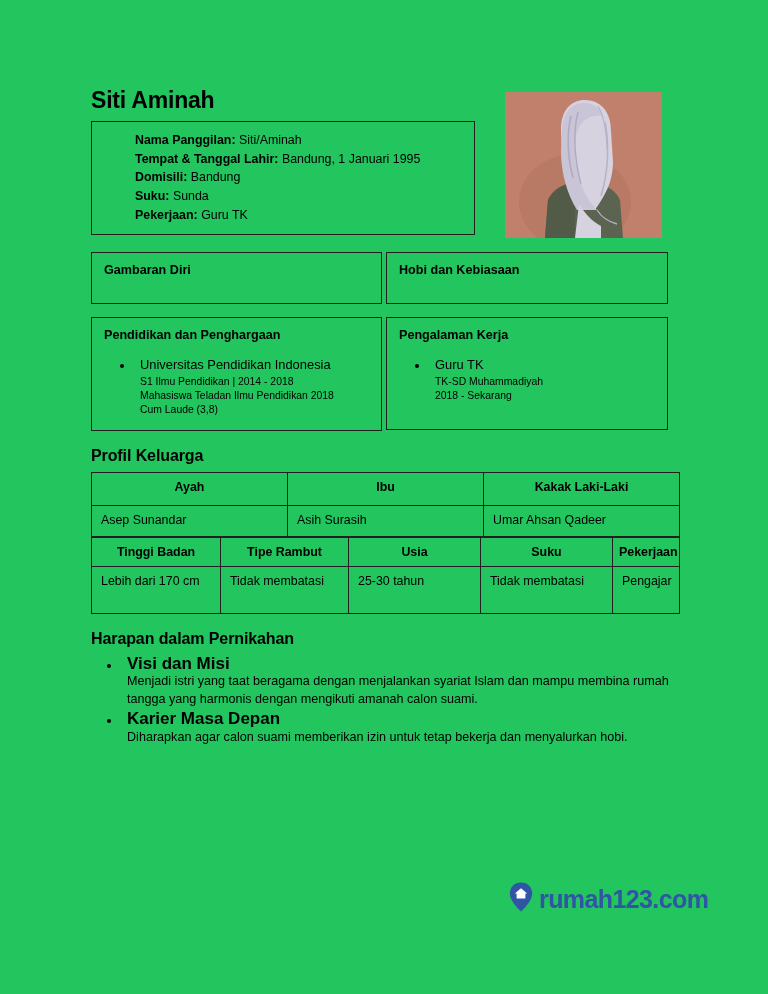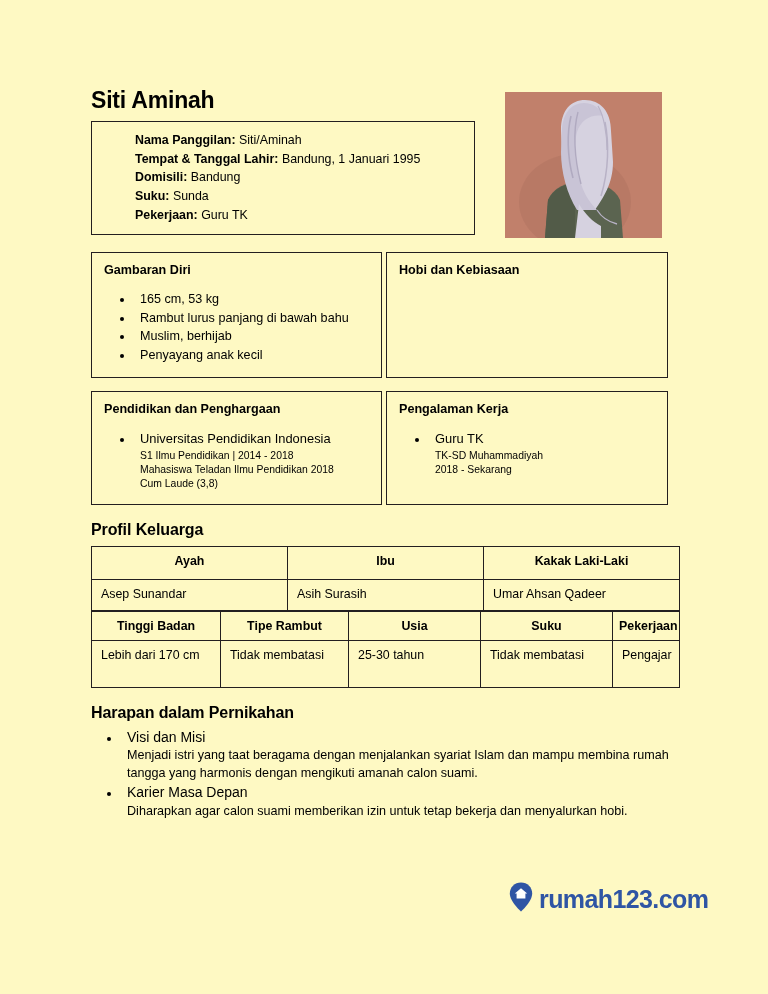--- a/index.html
+++ b/index.html
@@ -12,21 +12,21 @@
     height: 994px;
     background: #ffffff;
     font-family: "Liberation Sans", sans-serif;
     color: #000000;
     overflow: hidden;
   }
   .page {
     position: relative;
     width: 768px;
     height: 994px;
-    background: #fef9c3;
+    background: #22c55e;
     box-sizing: border-box;
   }
   .content {
     position: absolute;
     left: 91px;
     top: 88px;
     width: 589px;
   }
 
   
@@ -65,20 +65,21 @@
     background: #c1806b;
     overflow: hidden;
   }
   .avatar svg { display: block; }
 
   
   .panel-row {
     display: flex;
     margin-top: 14px;
     gap: 0;
+    align-items: center;
   }
   .panel {
     border: 1.4px solid #231f20;
     box-sizing: border-box;
     padding: 10px 12px 12px 12px;
   }
   .panel.left {
     width: 291px;
   }
   .panel.right {
@@ -152,23 +153,23 @@
     padding-left: 30px;
     list-style: disc;
   }
   ul.expect li {
     font-size: 12.6px;
     line-height: 17.5px;
     padding-left: 6px;
     margin-bottom: 2px;
   }
   ul.expect li .ttl {
-    font-weight: normal;
+    font-weight: bold;
     display: block;
-    font-size: 14px;
+    font-size: 17px;
   }
   ul.expect li .body {
     display: block;
     line-height: 18px;
   }
 
   
   .footer-logo {
     position: absolute;
     left: 509px;
@@ -239,26 +240,20 @@
 
           <path d="M74 112 C80 122 88 130 96 134 L96 146 L70 146 Z" fill="#d6d2e0"></path>
           <path d="M92 118 C97 126 104 130 112 132" stroke="#b8b2c6" stroke-width="1.3" fill="none"></path>
         </svg>
       </div>
     </div>
 
     <div class="panel-row">
       <div class="panel left">
         <div class="panel-title">Gambaran Diri</div>
-        <ul class="bullets">
-          <li>165 cm, 53 kg</li>
-          <li>Rambut lurus panjang di bawah bahu</li>
-          <li>Muslim, berhijab</li>
-          <li>Penyayang anak kecil</li>
-        </ul>
       </div>
       <div class="panel right">
         <div class="panel-title">Hobi dan Kebiasaan</div>
       </div>
     </div>
 
     <div class="panel-row second">
       <div class="panel left">
         <div class="panel-title">Pendidikan dan Penghargaan</div>
         <ul class="bullets">

